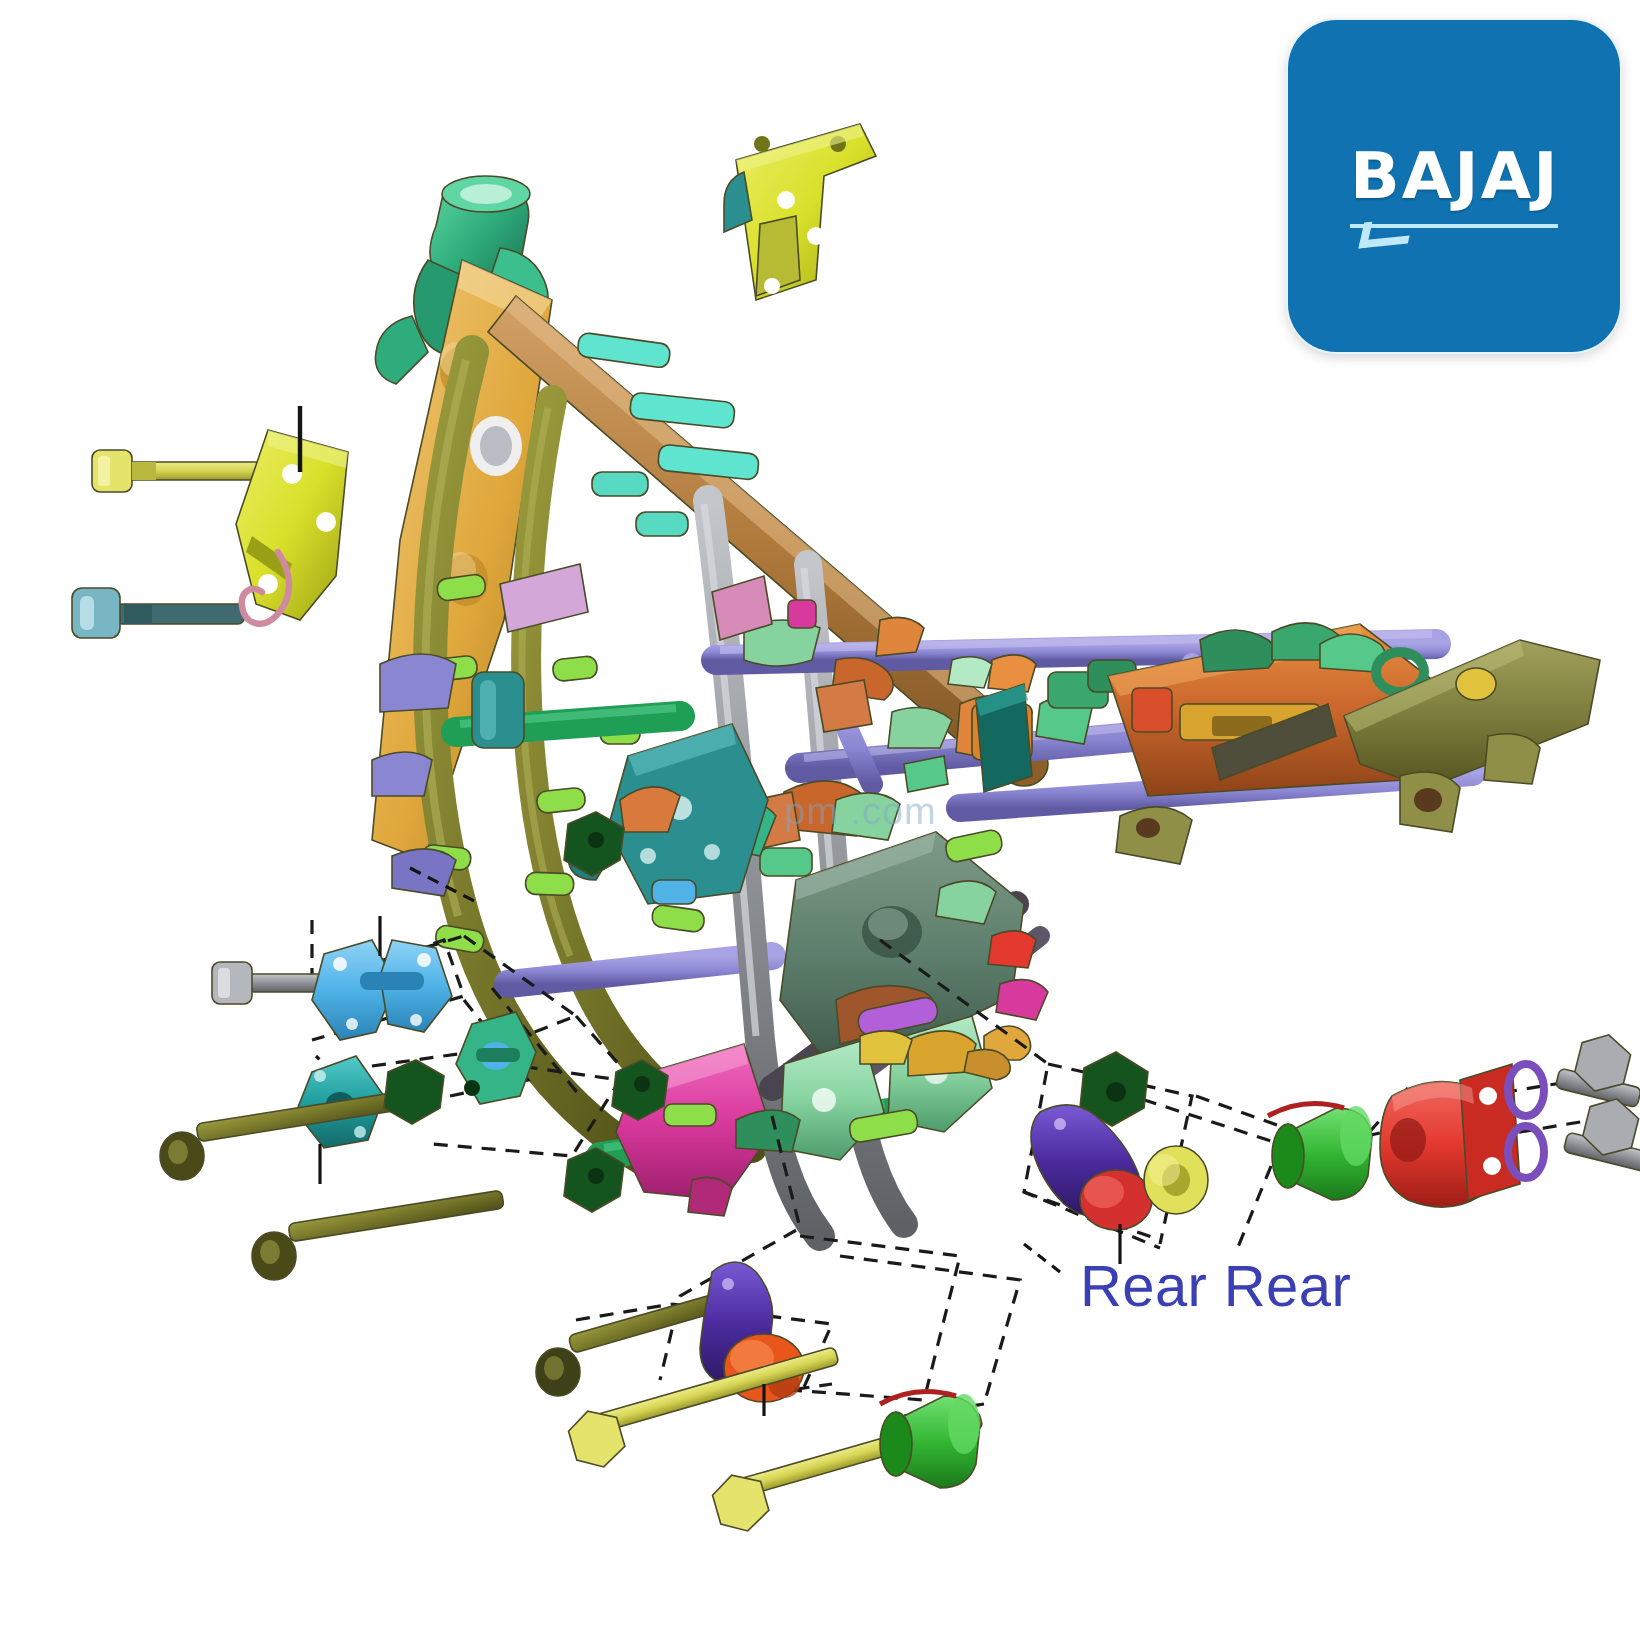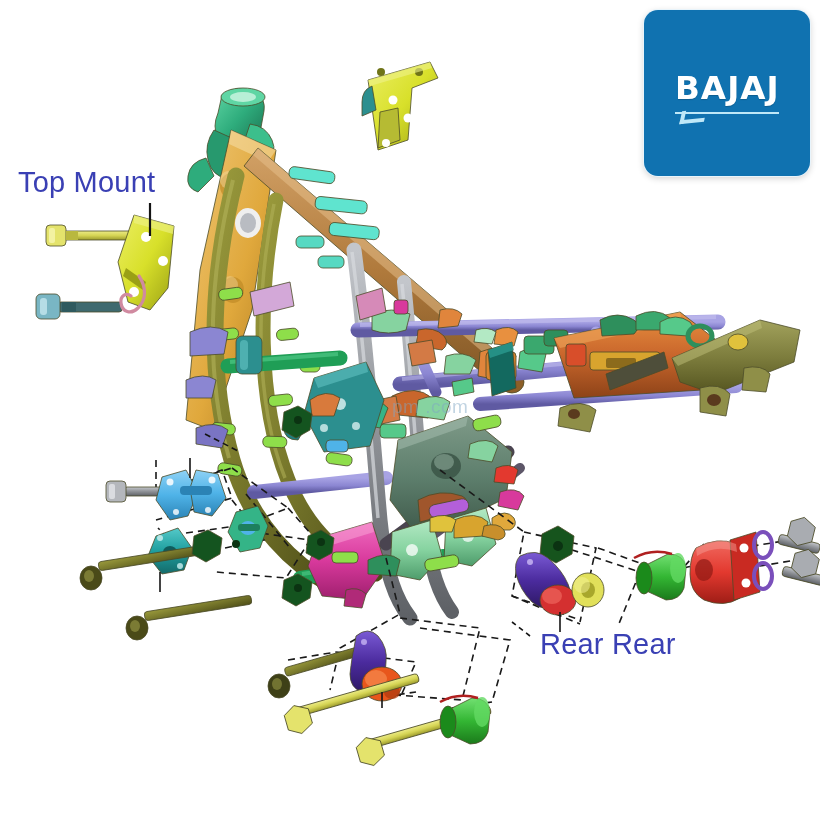--- a/index.html
+++ b/index.html
@@ -3,21 +3,21 @@
 <meta charset="utf-8">
 <title>Bajaj Genuine Parts — Engine Mount Exploded Diagram</title>
 <style>
   html,body{margin:0;padding:0;background:#ffffff;}
   body{width:820px;height:820px;overflow:hidden;
        font-family:"Liberation Sans","DejaVu Sans",sans-serif;}
   #stage{position:relative;width:820px;height:820px;background:#ffffff;}
 
   
   .logo-card{position:absolute;left:644px;top:10px;width:166px;height:166px;
-    background:#1072b0;border-radius:14px;
+    background:#1072b0;border-radius:24px;
     box-shadow:0 0 0 1px #e8f4fb, 0 2px 7px rgba(0,0,0,.20);
     display:flex;flex-direction:column;align-items:center;
     justify-content:center;overflow:hidden;}
   .logo-bajaj{color:#ffffff;font-weight:bold;font-size:32px;letter-spacing:1px;
     font-family:"DejaVu Sans",sans-serif;line-height:1;
     transform:scaleX(1.02);margin-bottom:5px;
     text-shadow:0 1px 1px rgba(0,0,0,.18);}
   .logo-genuine{color:#cfeefb;font-size:25px;letter-spacing:.5px;line-height:1;
     font-family:"Liberation Sans",sans-serif;margin-bottom:1px;}
   .logo-parts{color:#ffffff;font-weight:bold;font-size:35px;line-height:1;
@@ -593,21 +593,20 @@
       <line x1="530" y1="636" x2="512" y2="622" stroke="#141414" stroke-width="1.6" stroke-dasharray="5 4"></line>
       <line x1="190" y1="458" x2="190" y2="478" stroke="#141414" stroke-width="1.6"></line>
       <line x1="160" y1="572" x2="160" y2="592" stroke="#141414" stroke-width="1.6"></line>
       <line x1="560" y1="612" x2="560" y2="632" stroke="#141414" stroke-width="1.6"></line>
       <line x1="382" y1="692" x2="382" y2="708" stroke="#141414" stroke-width="1.6"></line>
     </g>
   </svg>
 
   <div class="watermark">pm .com</div>
 
-  <div class="callout" id="lbl-top">Top Mount</div>
   <div class="callout" id="lbl-rear">Rear Rear</div>
 
   <div class="logo-card">
     <div class="logo-bajaj">BAJAJ</div>
     <div class="logo-rule">
       <div class="logo-check"></div>
     </div>
   </div>
 
 </div>

